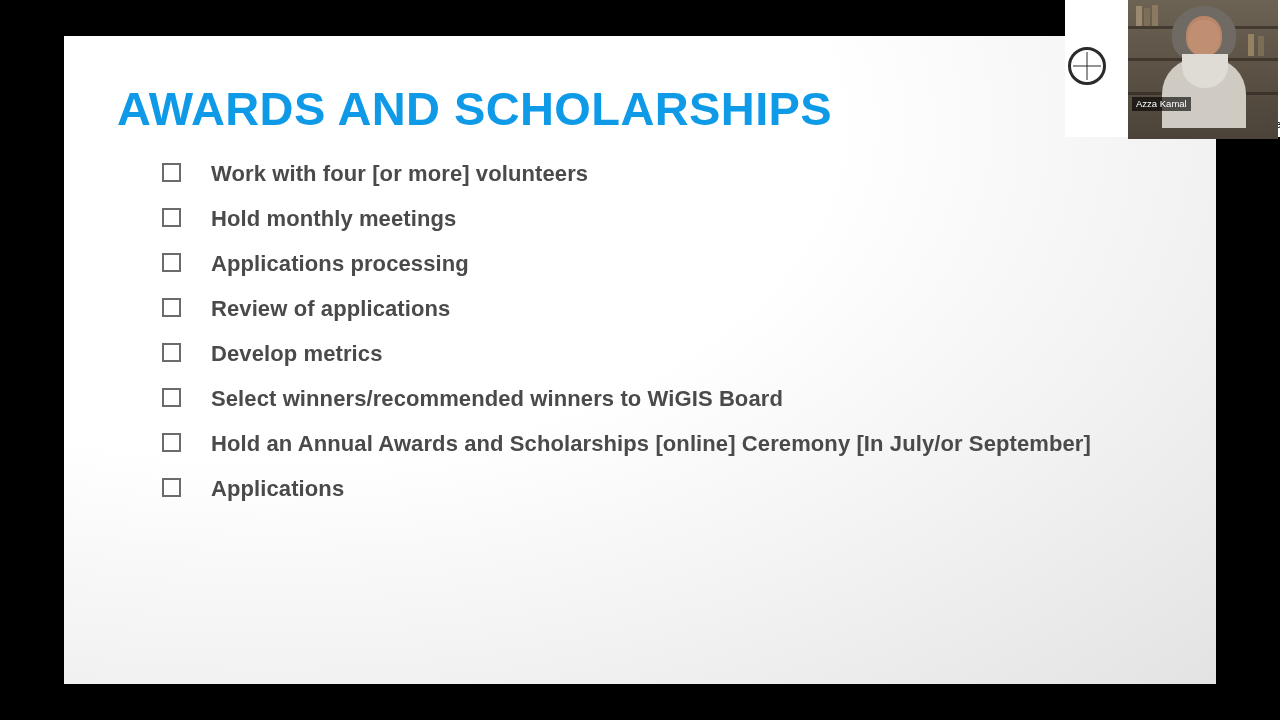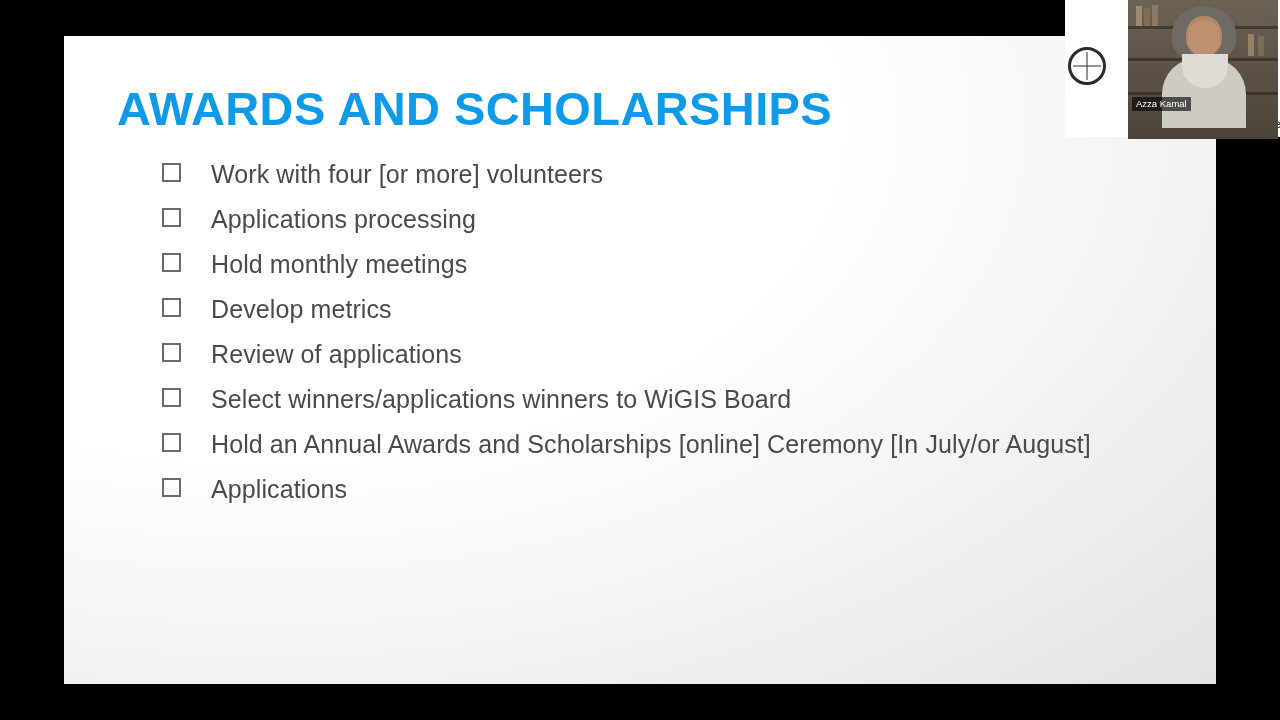--- a/index.html
+++ b/index.html
@@ -60,24 +60,24 @@
     width: 15px;
     height: 15px;
     border: 2px solid #6b6b6b;
     margin-top: 10px;
     margin-right: 30px;
   }
 
   .bullet-text {
     flex: 1 1 auto;
     font-family: "Liberation Sans", sans-serif;
-    font-size: 25px;
+    font-size: 22px;
     line-height: 42px;
     color: #4a4a4a;
-    font-weight: 400;
+    font-weight: 700;
     letter-spacing: 0.1px;
   }
 
   
   #overlay-strip {
     position: absolute;
     right: 0;
     top: 0;
     width: 215px;
     height: 137px;
@@ -242,47 +242,47 @@
 
     <div id="bullet-list">
 
       <div class="bullet-row">
         <span class="bullet-box"></span>
         <span class="bullet-text">Work with four [or more] volunteers</span>
       </div>
 
       <div class="bullet-row">
         <span class="bullet-box"></span>
+        <span class="bullet-text">Hold monthly meetings</span>
+      </div>
+
+      <div class="bullet-row">
+        <span class="bullet-box"></span>
         <span class="bullet-text">Applications processing</span>
       </div>
 
       <div class="bullet-row">
         <span class="bullet-box"></span>
-        <span class="bullet-text">Hold monthly meetings</span>
+        <span class="bullet-text">Review of applications</span>
       </div>
 
       <div class="bullet-row">
         <span class="bullet-box"></span>
         <span class="bullet-text">Develop metrics</span>
       </div>
 
-      <div class="bullet-row">
-        <span class="bullet-box"></span>
-        <span class="bullet-text">Review of applications</span>
-      </div>
-
-
-      <div class="bullet-row">
-        <span class="bullet-box"></span>
-        <span class="bullet-text">Select winners/applications winners to WiGIS Board</span>
-      </div>
-
-      <div class="bullet-row">
-        <span class="bullet-box"></span>
-        <span class="bullet-text">Hold an Annual Awards and Scholarships [online] Ceremony [In July/or August]</span>
+
+      <div class="bullet-row">
+        <span class="bullet-box"></span>
+        <span class="bullet-text">Select winners/recommended winners to WiGIS Board</span>
+      </div>
+
+      <div class="bullet-row">
+        <span class="bullet-box"></span>
+        <span class="bullet-text">Hold an Annual Awards and Scholarships [online] Ceremony [In July/or September]</span>
       </div>
 
 
       <div class="bullet-row">
         <span class="bullet-box"></span>
         <span class="bullet-text">Applications</span>
       </div>
 
     </div>
   </div>

